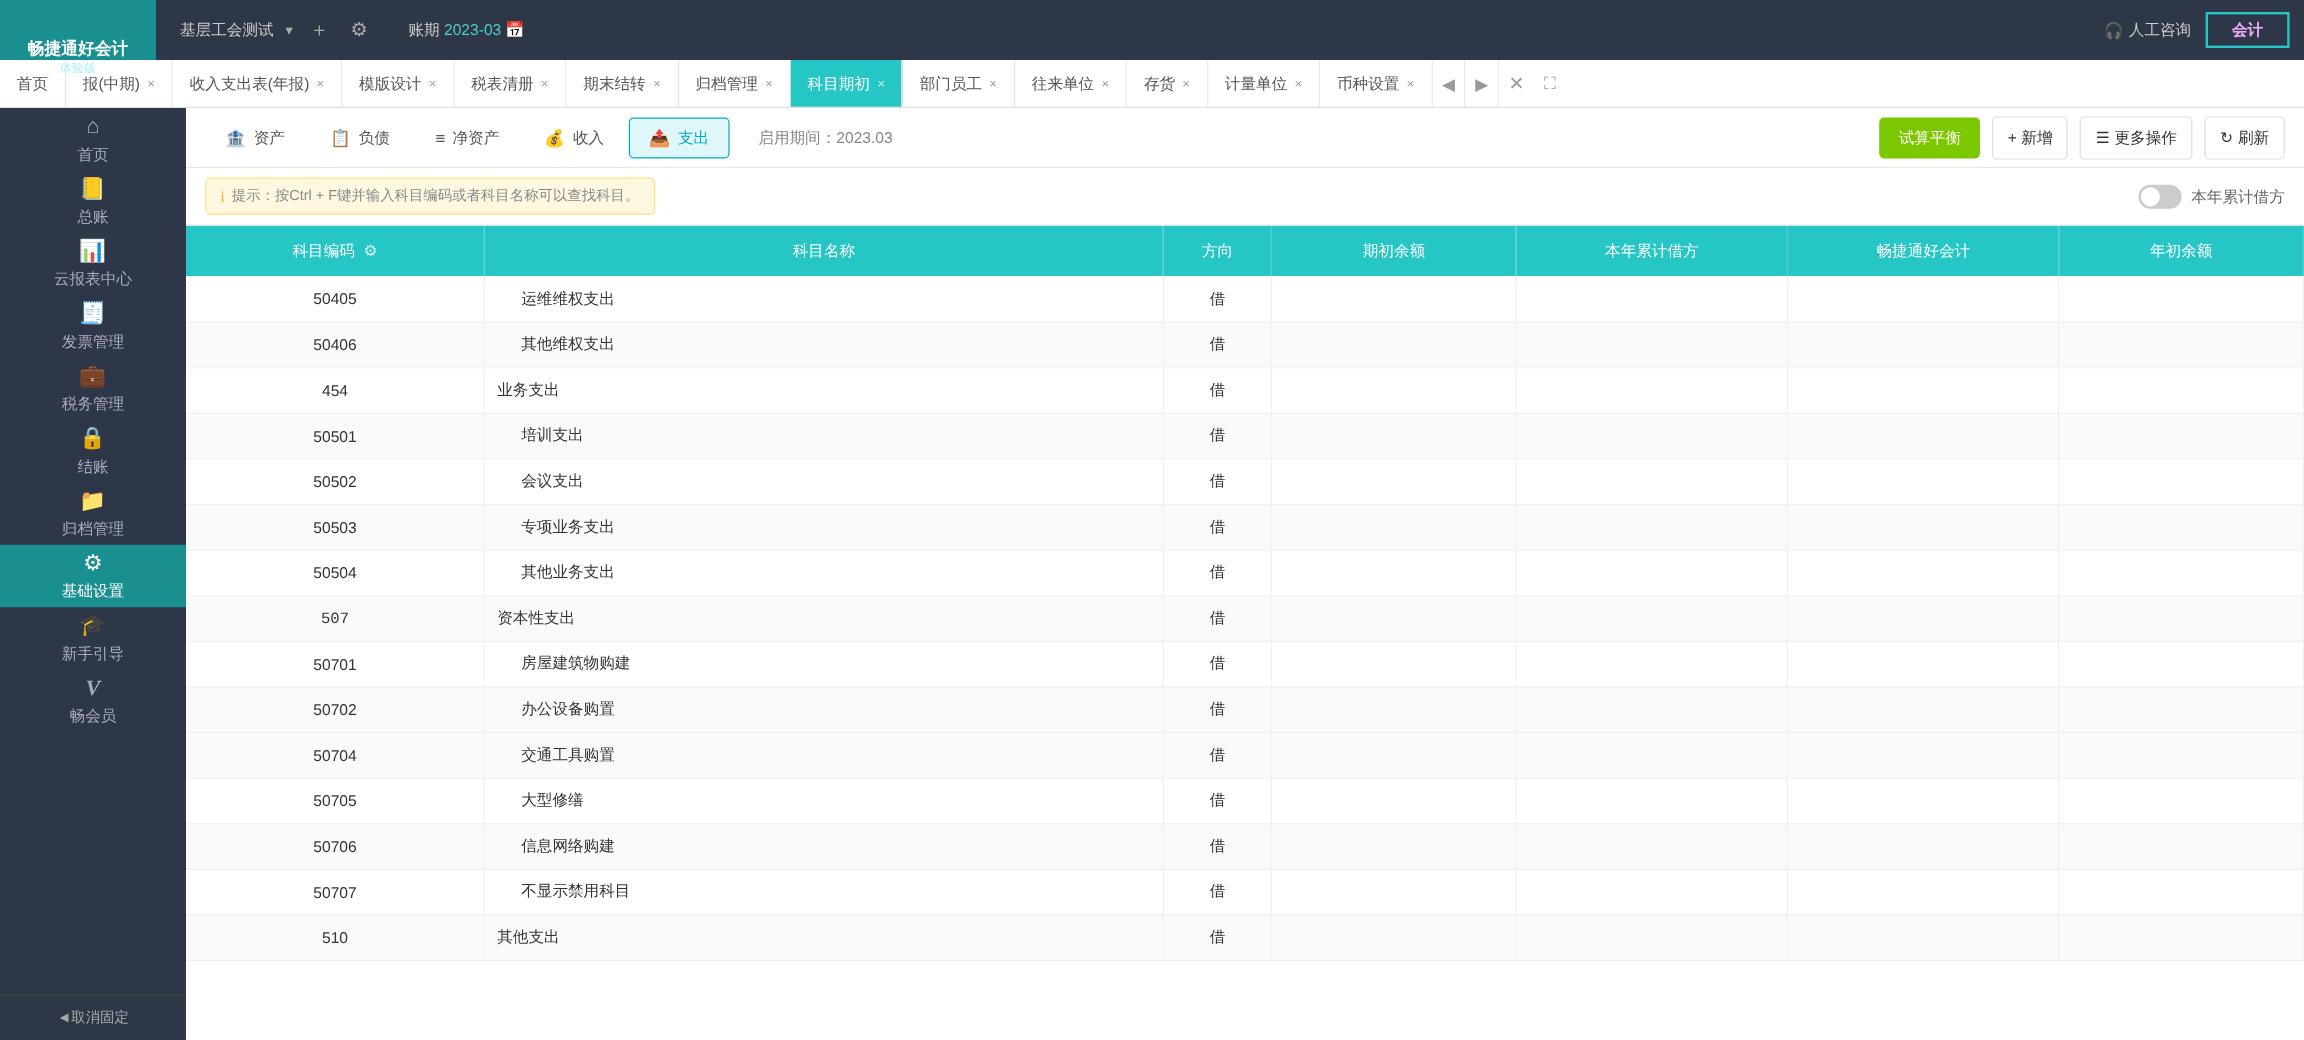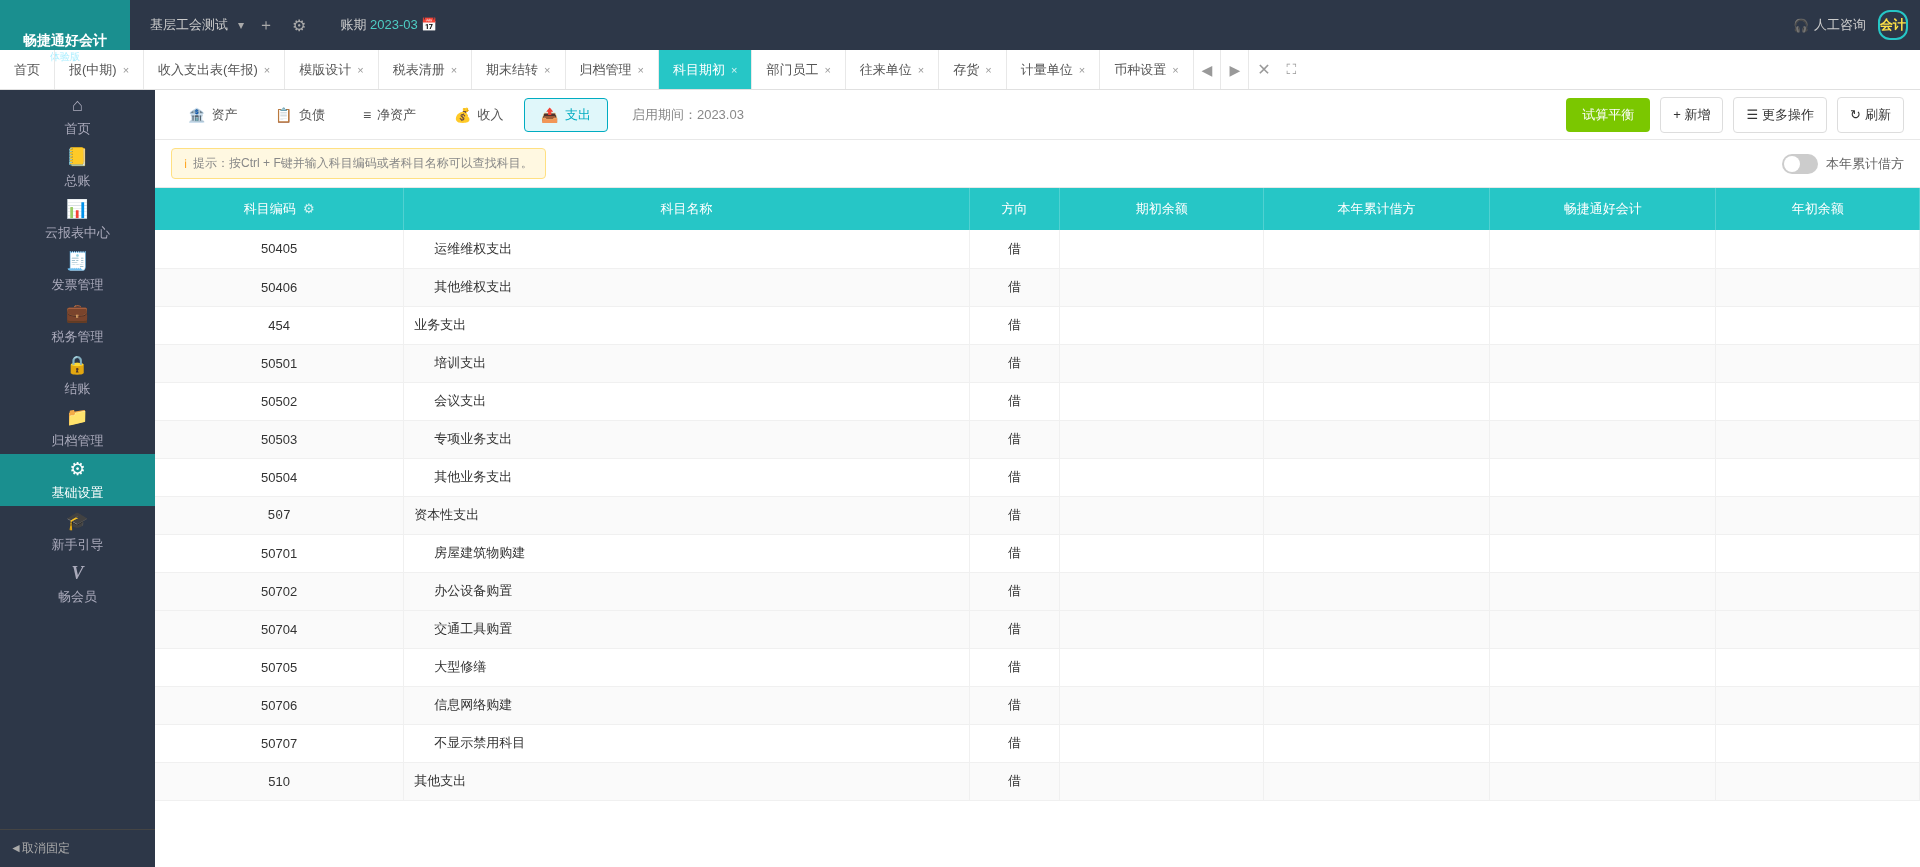--- a/index.html
+++ b/index.html
@@ -29,23 +29,23 @@
     .logo-subtitle { color: #aef; font-size: 10px; }
     .company-name { color: #ccc; font-size: 13px; margin-left: 10px; cursor: pointer; }
     .company-arrow { color: #aaa; font-size: 12px; }
     .top-bar-icon { color: #aaa; font-size: 16px; cursor: pointer; padding: 0 4px; }
     .account-period { color: #ccc; font-size: 13px; margin-left: 20px; }
     .period-val { color: #4ecdc4; }
     .top-bar-right { margin-left: auto; display: flex; align-items: center; gap: 12px; }
     .service-btn { color: #ccc; font-size: 13px; cursor: pointer; display: flex; align-items: center; gap: 4px; }
     .kuaiji-btn {
       border: 2px solid #26c6c6;
-      color: #fde047;
-      padding: 4px 0;
-      border-radius: 12px;
+      color: #f0abfc;
+      padding: 4px 20px;
+      border-radius: 0;
       cursor: pointer;
       font-size: 13px;
       font-weight: bold;
     }
 
     
     .tab-bar {
       height: 40px;
       background: #fff;
       display: flex;
@@ -97,21 +97,21 @@
       gap: 4px;
       cursor: pointer;
       color: #aab;
       font-size: 13px;
     }
     .sidebar-item.active { background: #1a8f8f; color: white; }
     .sidebar-icon { font-size: 18px; }
     .sidebar-bottom {
       margin-top: auto;
       padding: 10px;
-      text-align: left;
+      text-align: center;
       color: #aaa;
       font-size: 12px;
       cursor: pointer;
       border-top: 1px solid #444;
     }
 
     
     .content-area {
       flex: 1;
       display: flex;

